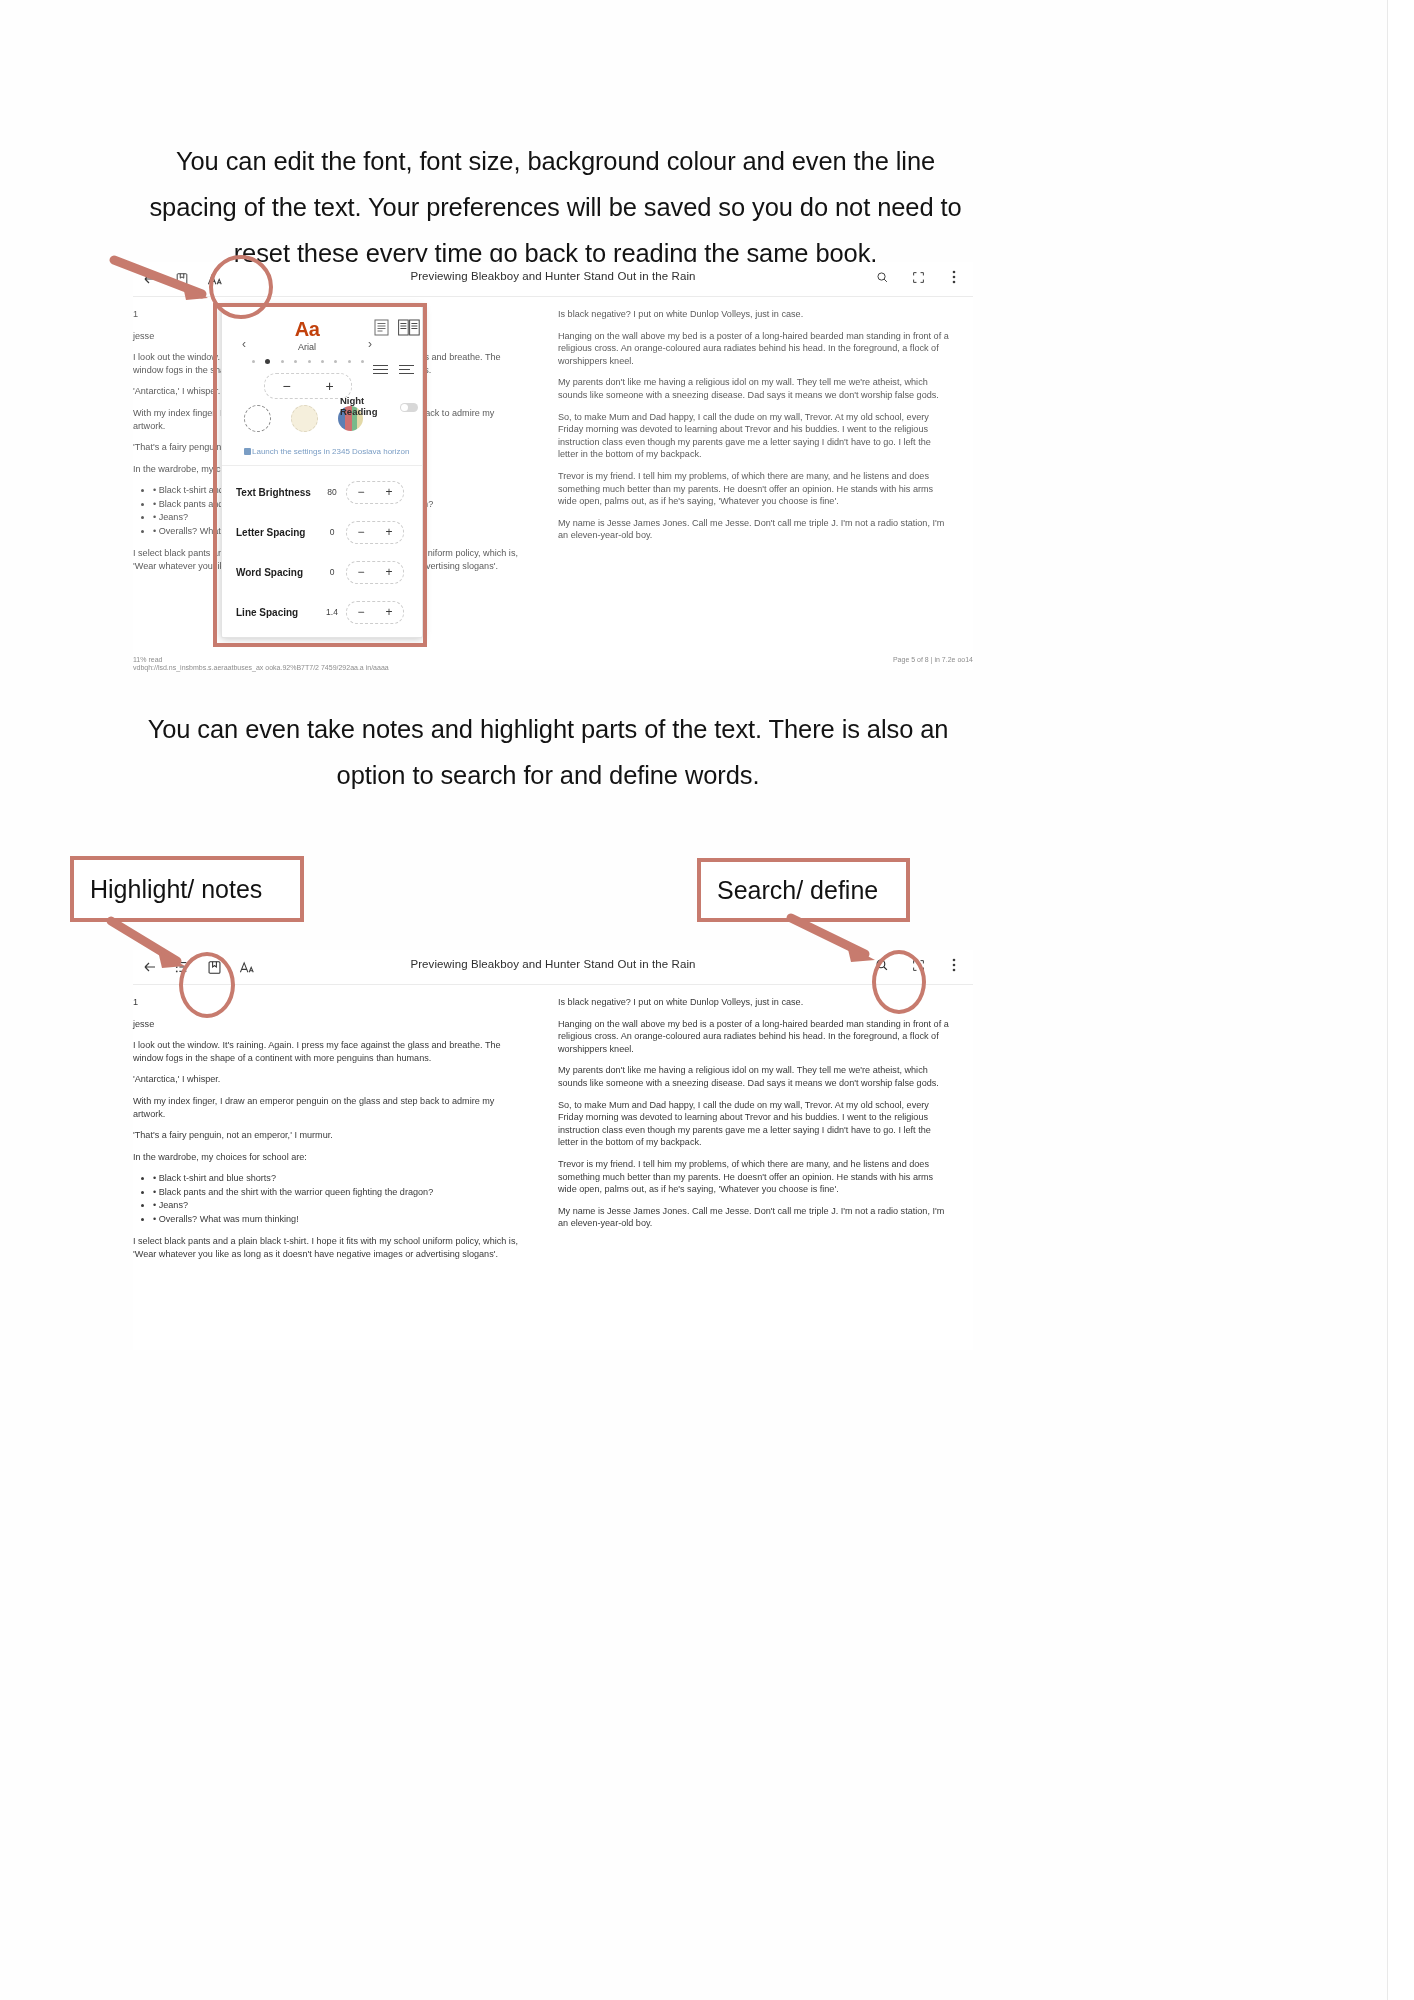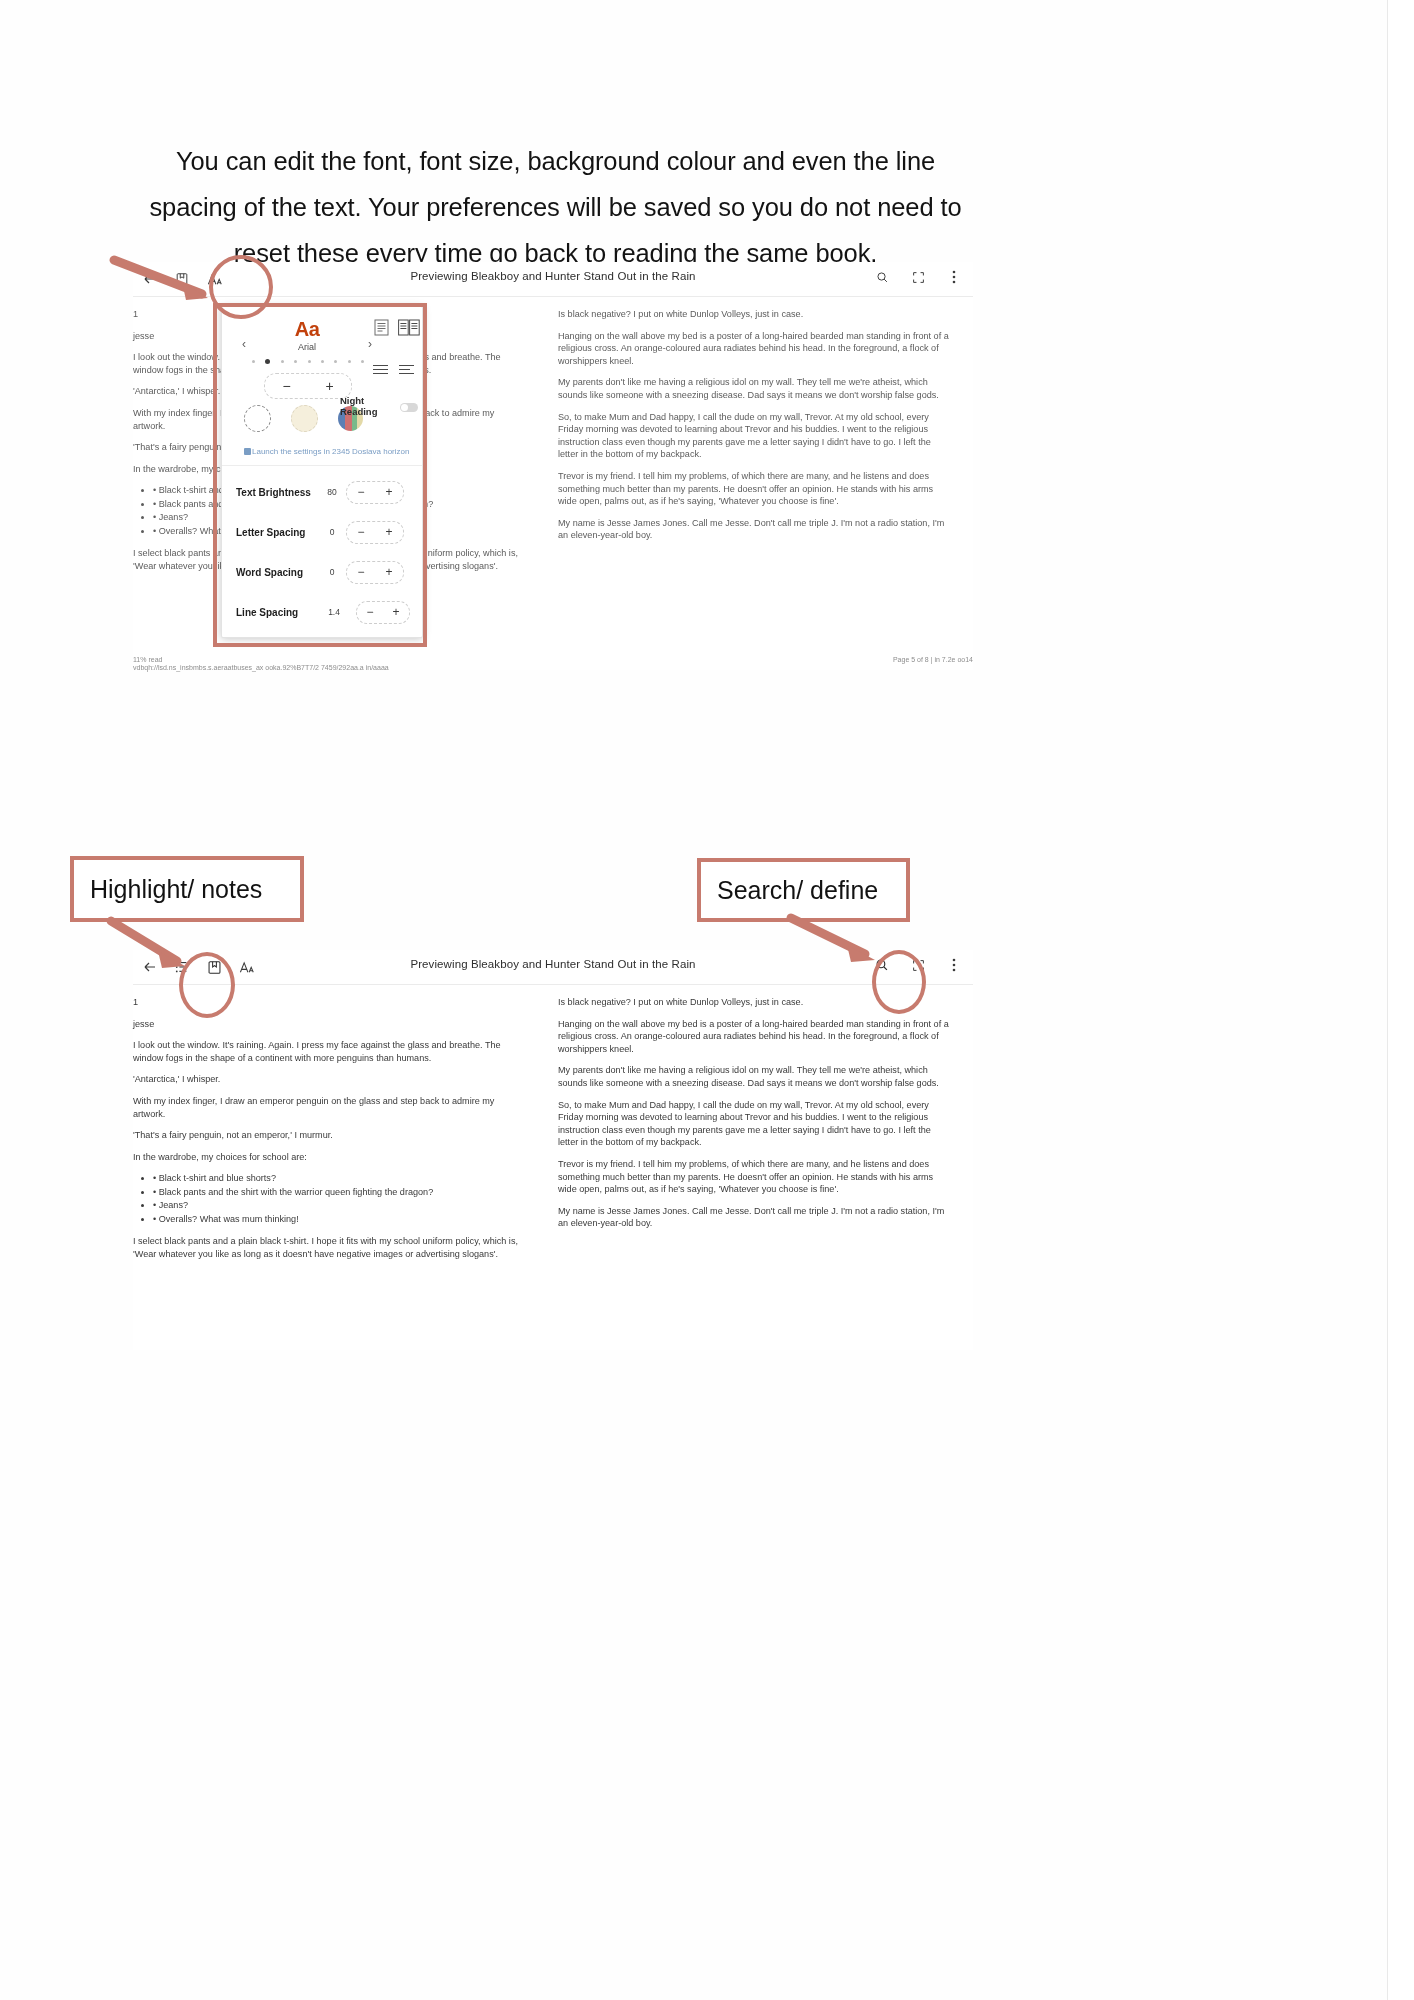--- a/index.html
+++ b/index.html
@@ -359,40 +359,41 @@
         </span>
       </div>
       <div class="sp-ctrl" style="top:248px;">
         <span class="lbl">Word Spacing</span>
         <span class="val">0</span>
         <span class="pm">
           <span>−</span>
           <span>+</span>
         </span>
       </div>
-      <div class="sp-ctrl" style="top:288px;gap:9px;">
+      <div class="sp-ctrl" style="top:288px;">
         <span class="lbl">Line Spacing</span>
         <span class="val">1.4</span>
         <span class="pm">
           <span>−</span>
           <span>+</span>
         </span>
       </div>
     </div>
   </div>
 
   <div class="ann-rect" style="left:213px;top:303px;width:206px;height:336px;"></div>
 
   <div class="ann-ellipse" style="left:209px;top:255px;width:56px;height:56px;"></div>
 
   <svg class="ann-arrow" style="left:110px;top:256px;" width="120" height="50" viewBox="0 0 120 50">
     <path d="M4 4 L92 38" stroke="#c77b6e" stroke-width="9" stroke-linecap="round"></path>
     <path d="M98 42 L72 26 L76 44 Z" fill="#c77b6e"></path>
   </svg>
 
+  <div class="narrative" id="narr2">You can even take notes and highlight parts of the text. There is also an option to search for and define words.</div>
 
   <div class="ann-label" style="left:70px;top:856px;width:210px;height:58px;">Highlight/ notes</div>
   <div class="ann-label" style="left:697px;top:858px;width:189px;height:56px;">Search/ define</div>
 
   <svg class="ann-arrow" style="left:105px;top:915px;" width="110" height="60" viewBox="0 0 110 60">
     <path d="M6 6 L72 46" stroke="#c77b6e" stroke-width="9" stroke-linecap="round"></path>
     <path d="M80 51 L53 36 L57 53 Z" fill="#c77b6e"></path>
   </svg>
 
   <svg class="ann-arrow" style="left:785px;top:912px;" width="115" height="58" viewBox="0 0 115 58">

